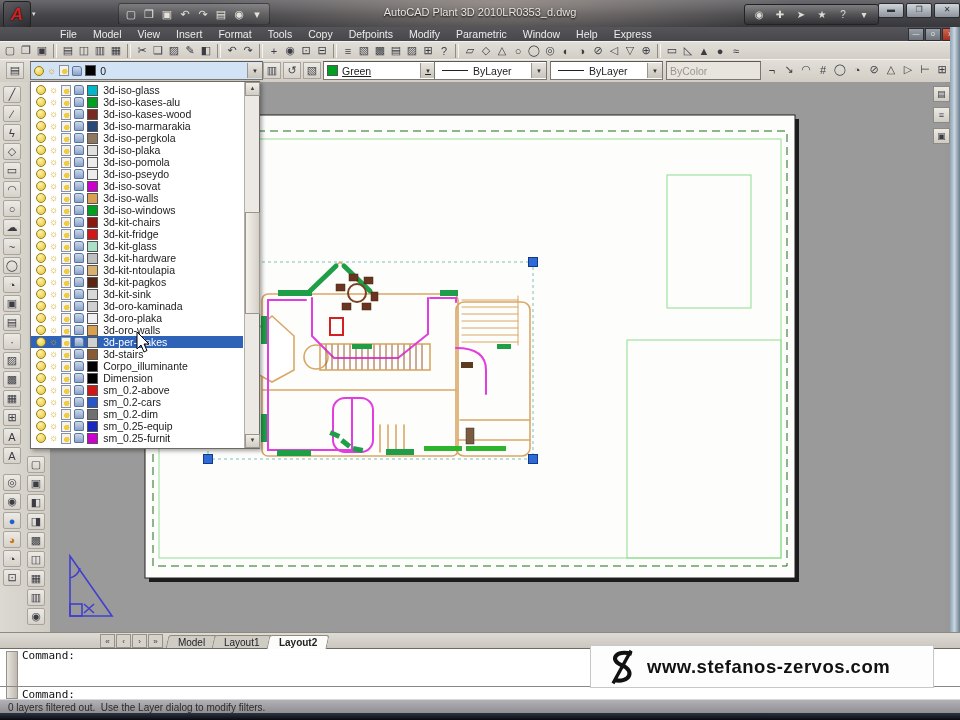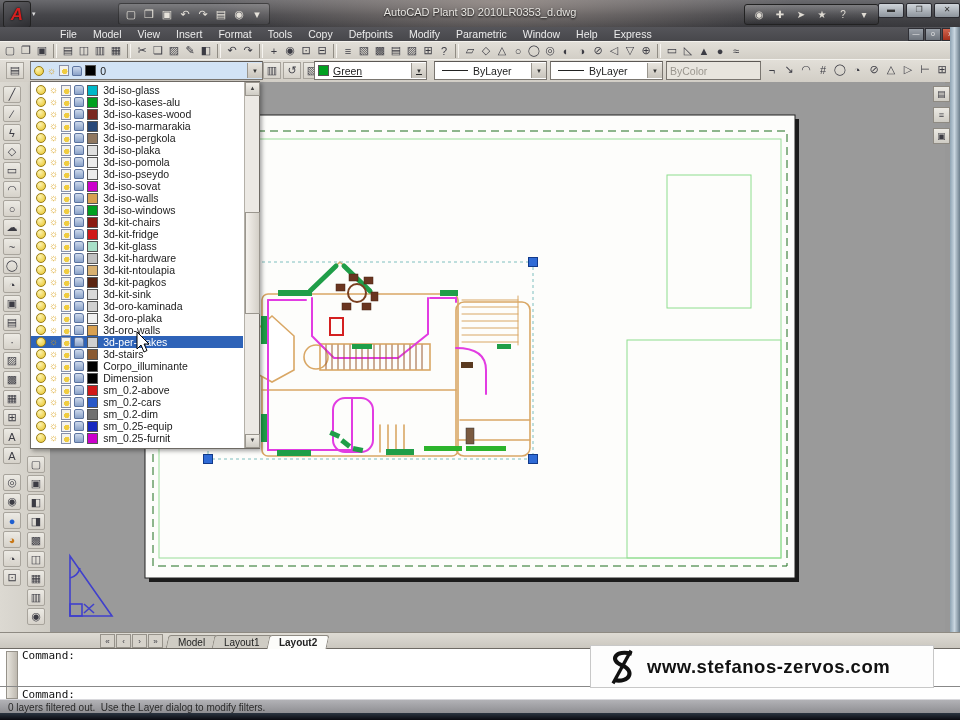--- a/index.html
+++ b/index.html
@@ -245,21 +245,21 @@
       <span class="mini-gap"></span>
     <span class="swatch" style="background:#000"></span>
     <span>0</span>
     <span class="dd">▼</span>
   </div>
   <div style="position:absolute;left:263px;top:62px;display:flex;gap:2px;">
       <span class="tb" style="background: linear-gradient(rgb(236, 234, 228), rgb(214, 210, 202)); border: 1px solid rgb(168, 164, 156);">▥</span>
       <span class="tb" style="background: linear-gradient(rgb(236, 234, 228), rgb(214, 210, 202)); border: 1px solid rgb(168, 164, 156);">↺</span>
       <span class="tb" style="background: linear-gradient(rgb(236, 234, 228), rgb(214, 210, 202)); border: 1px solid rgb(168, 164, 156);">▧</span>
     </div>
-  <div class="combo" style="left:314px;width:108px;text-decoration:underline;">
+  <div class="combo" style="left:323px;width:108px;text-decoration:underline;">
     <span class="swatch" id="color-swatch" style="background: rgb(0, 160, 32);"></span>
     <span>Green</span>
     <span class="dd">▼</span>
   </div>
   <div class="combo" style="left:434px;width:108px;">
     <span class="lt-line"></span>
     <span>ByLayer</span>
     <span class="dd">▼</span>
   </div>
   <div class="combo" style="left:550px;width:108px;">

